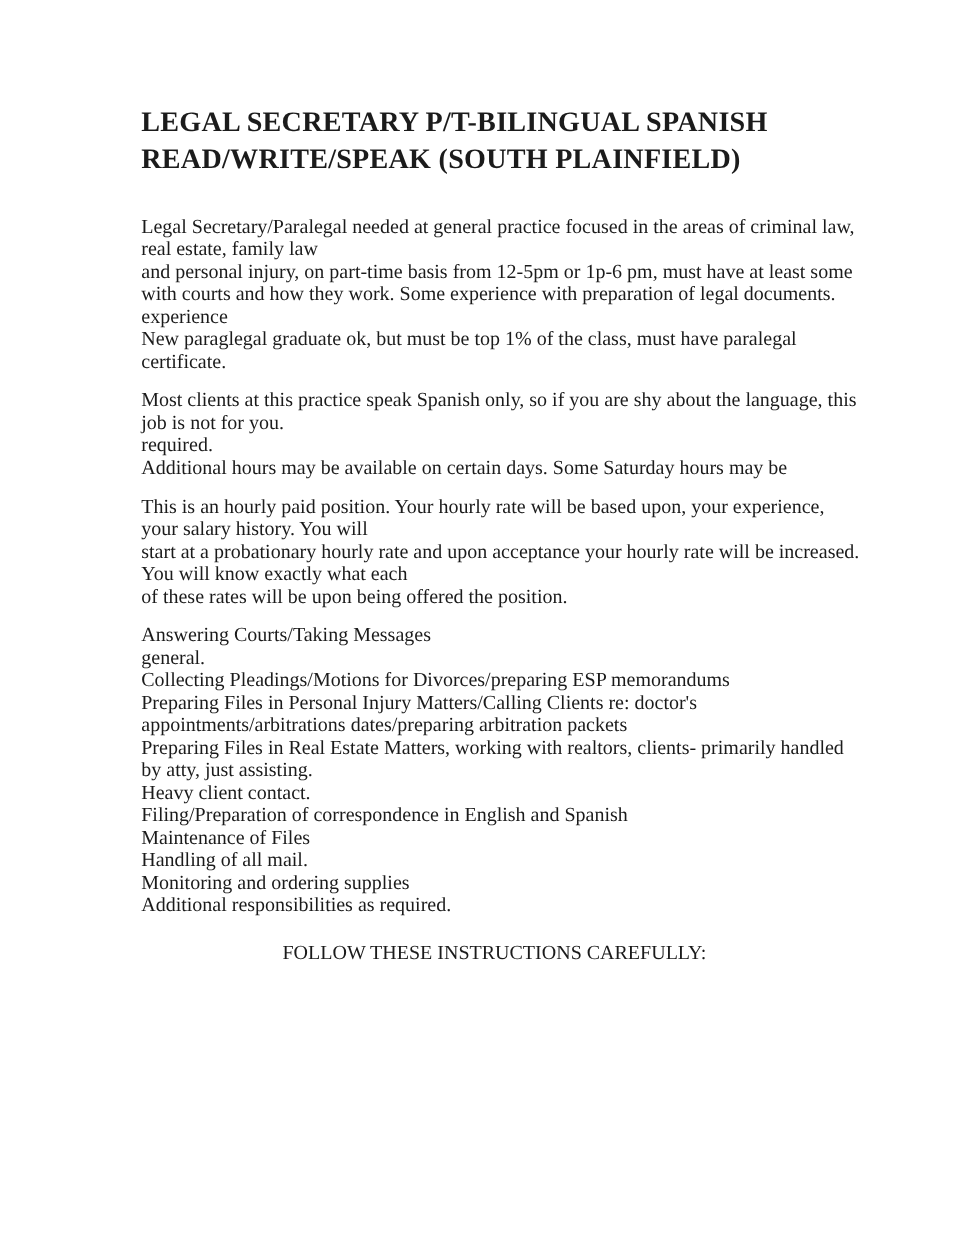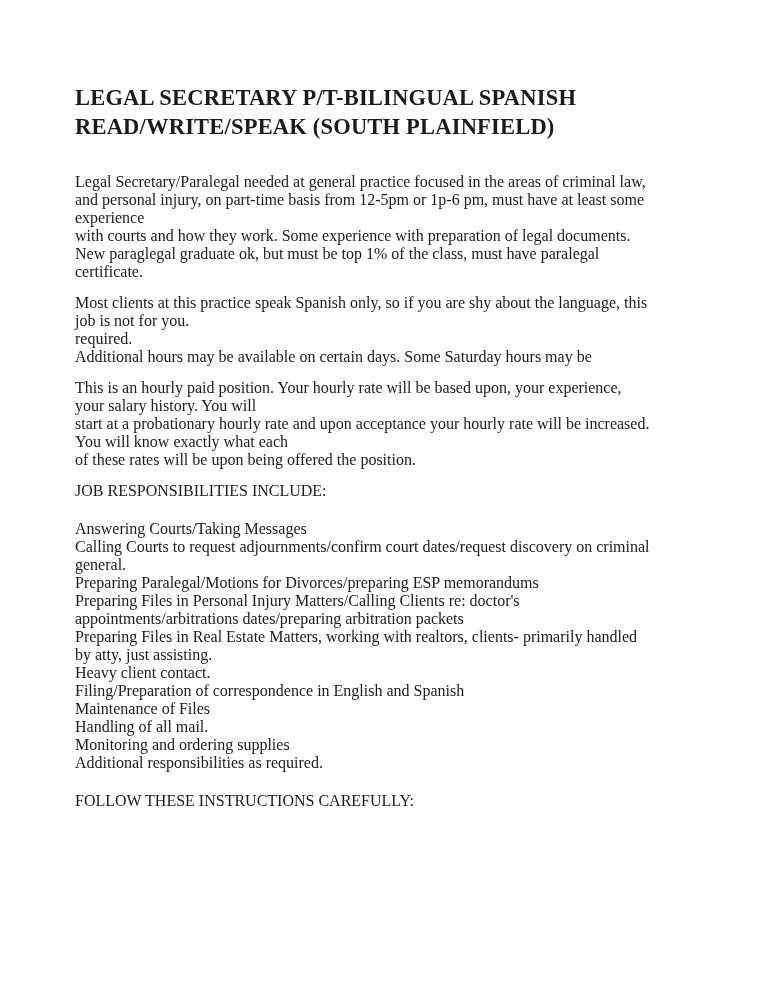--- a/index.html
+++ b/index.html
@@ -12,21 +12,21 @@
     background: var(--bg, #ffffff);
     overflow: hidden;
   }
   .page {
     box-sizing: border-box;
     width: 768px;
     height: 994px;
     background: var(--bg, #ffffff);
     color: var(--text, #1b1b1b);
     font-family: "Liberation Serif", "DejaVu Serif", serif;
-    padding: 83px 90px 0 75px;
+    padding: 83px 90px 0 113px;
   }
   .title {
     font-size: 22.5px;
     line-height: 29px;
     font-weight: bold;
     margin: 0 0 32px 0;
     letter-spacing: 0.2px;
   }
   .title .tline {
     display: block;
@@ -46,63 +46,63 @@
   .section-heading {
     margin: 0 0 20px 0;
     font-weight: normal;
   }
   .list {
     margin: 0;
   }
   .follow-heading {
     margin-top: 20px;
     margin-bottom: 0;
+    text-align: center;
   }
 </style>
 </head>
 <body>
 
 <div class="page">
 
   <h1 class="title">
     <span class="tline">LEGAL SECRETARY P/T-BILINGUAL SPANISH</span>
     <span class="tline">READ/WRITE/SPEAK (SOUTH PLAINFIELD)</span>
   </h1>
 
   <div class="para">
       <div class="line">Legal Secretary/Paralegal needed at general practice focused in the areas of criminal law,</div>
+      <div class="line">real estate, family law</div>
       <div class="line">and personal injury, on part-time basis from 12-5pm or 1p-6 pm, must have at least some</div>
+      <div class="line">with courts and how they work. Some experience with preparation of legal documents.</div>
       <div class="line">experience</div>
-      <div class="line">with courts and how they work. Some experience with preparation of legal documents.</div>
       <div class="line">New paraglegal graduate ok, but must be top 1% of the class, must have paralegal</div>
       <div class="line">certificate.</div>
     </div>
 
   <div class="para">
       <div class="line">Most clients at this practice speak Spanish only, so if you are shy about the language, this</div>
       <div class="line">job is not for you.</div>
       <div class="line">required.</div>
       <div class="line">Additional hours may be available on certain days. Some Saturday hours may be</div>
     </div>
 
   <div class="para">
       <div class="line">This is an hourly paid position. Your hourly rate will be based upon, your experience,</div>
       <div class="line">your salary history. You will</div>
       <div class="line">start at a probationary hourly rate and upon acceptance your hourly rate will be increased.</div>
       <div class="line">You will know exactly what each</div>
       <div class="line">of these rates will be upon being offered the position.</div>
     </div>
 
-  <div class="section-heading">JOB RESPONSIBILITIES INCLUDE:</div>
 
   <div class="list">
       <div class="line">Answering Courts/Taking Messages</div>
-      <div class="line">Calling Courts to request adjournments/confirm court dates/request discovery on criminal</div>
       <div class="line">general.</div>
-      <div class="line">Preparing Paralegal/Motions for Divorces/preparing ESP memorandums</div>
+      <div class="line">Collecting Pleadings/Motions for Divorces/preparing ESP memorandums</div>
       <div class="line">Preparing Files in Personal Injury Matters/Calling Clients re: doctor's</div>
       <div class="line">appointments/arbitrations dates/preparing arbitration packets</div>
       <div class="line">Preparing Files in Real Estate Matters, working with realtors, clients- primarily handled</div>
       <div class="line">by atty, just assisting.</div>
       <div class="line">Heavy client contact.</div>
       <div class="line">Filing/Preparation of correspondence in English and Spanish</div>
       <div class="line">Maintenance of Files</div>
       <div class="line">Handling of all mail.</div>
       <div class="line">Monitoring and ordering supplies</div>
       <div class="line">Additional responsibilities as required.</div>

